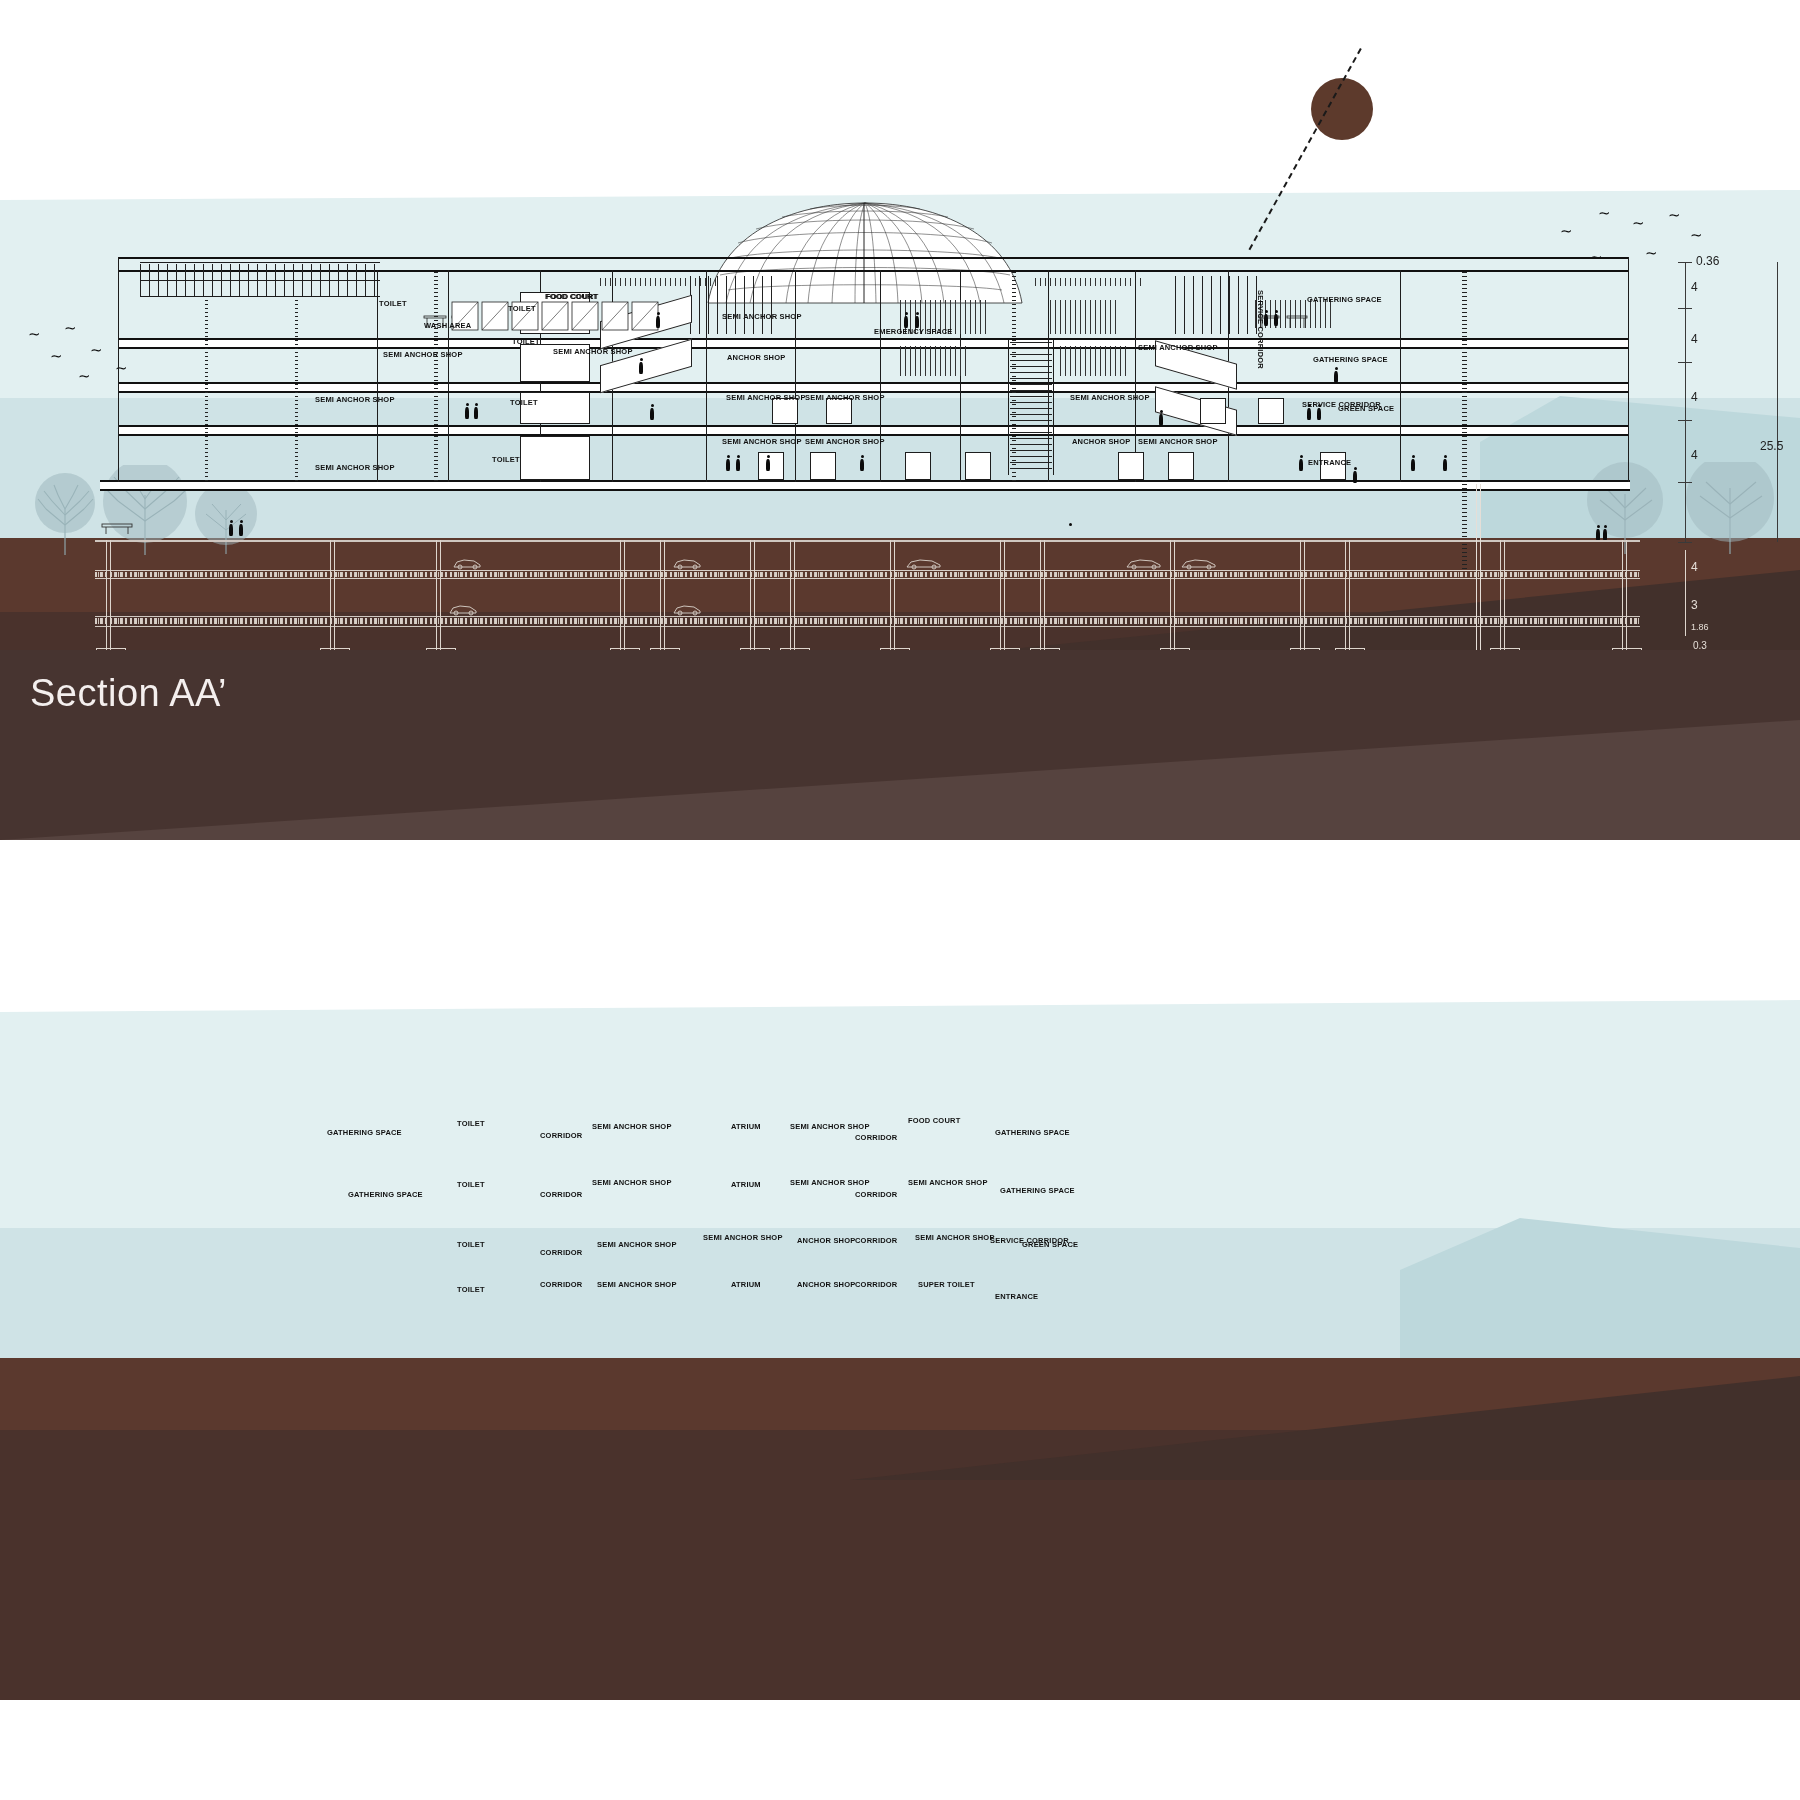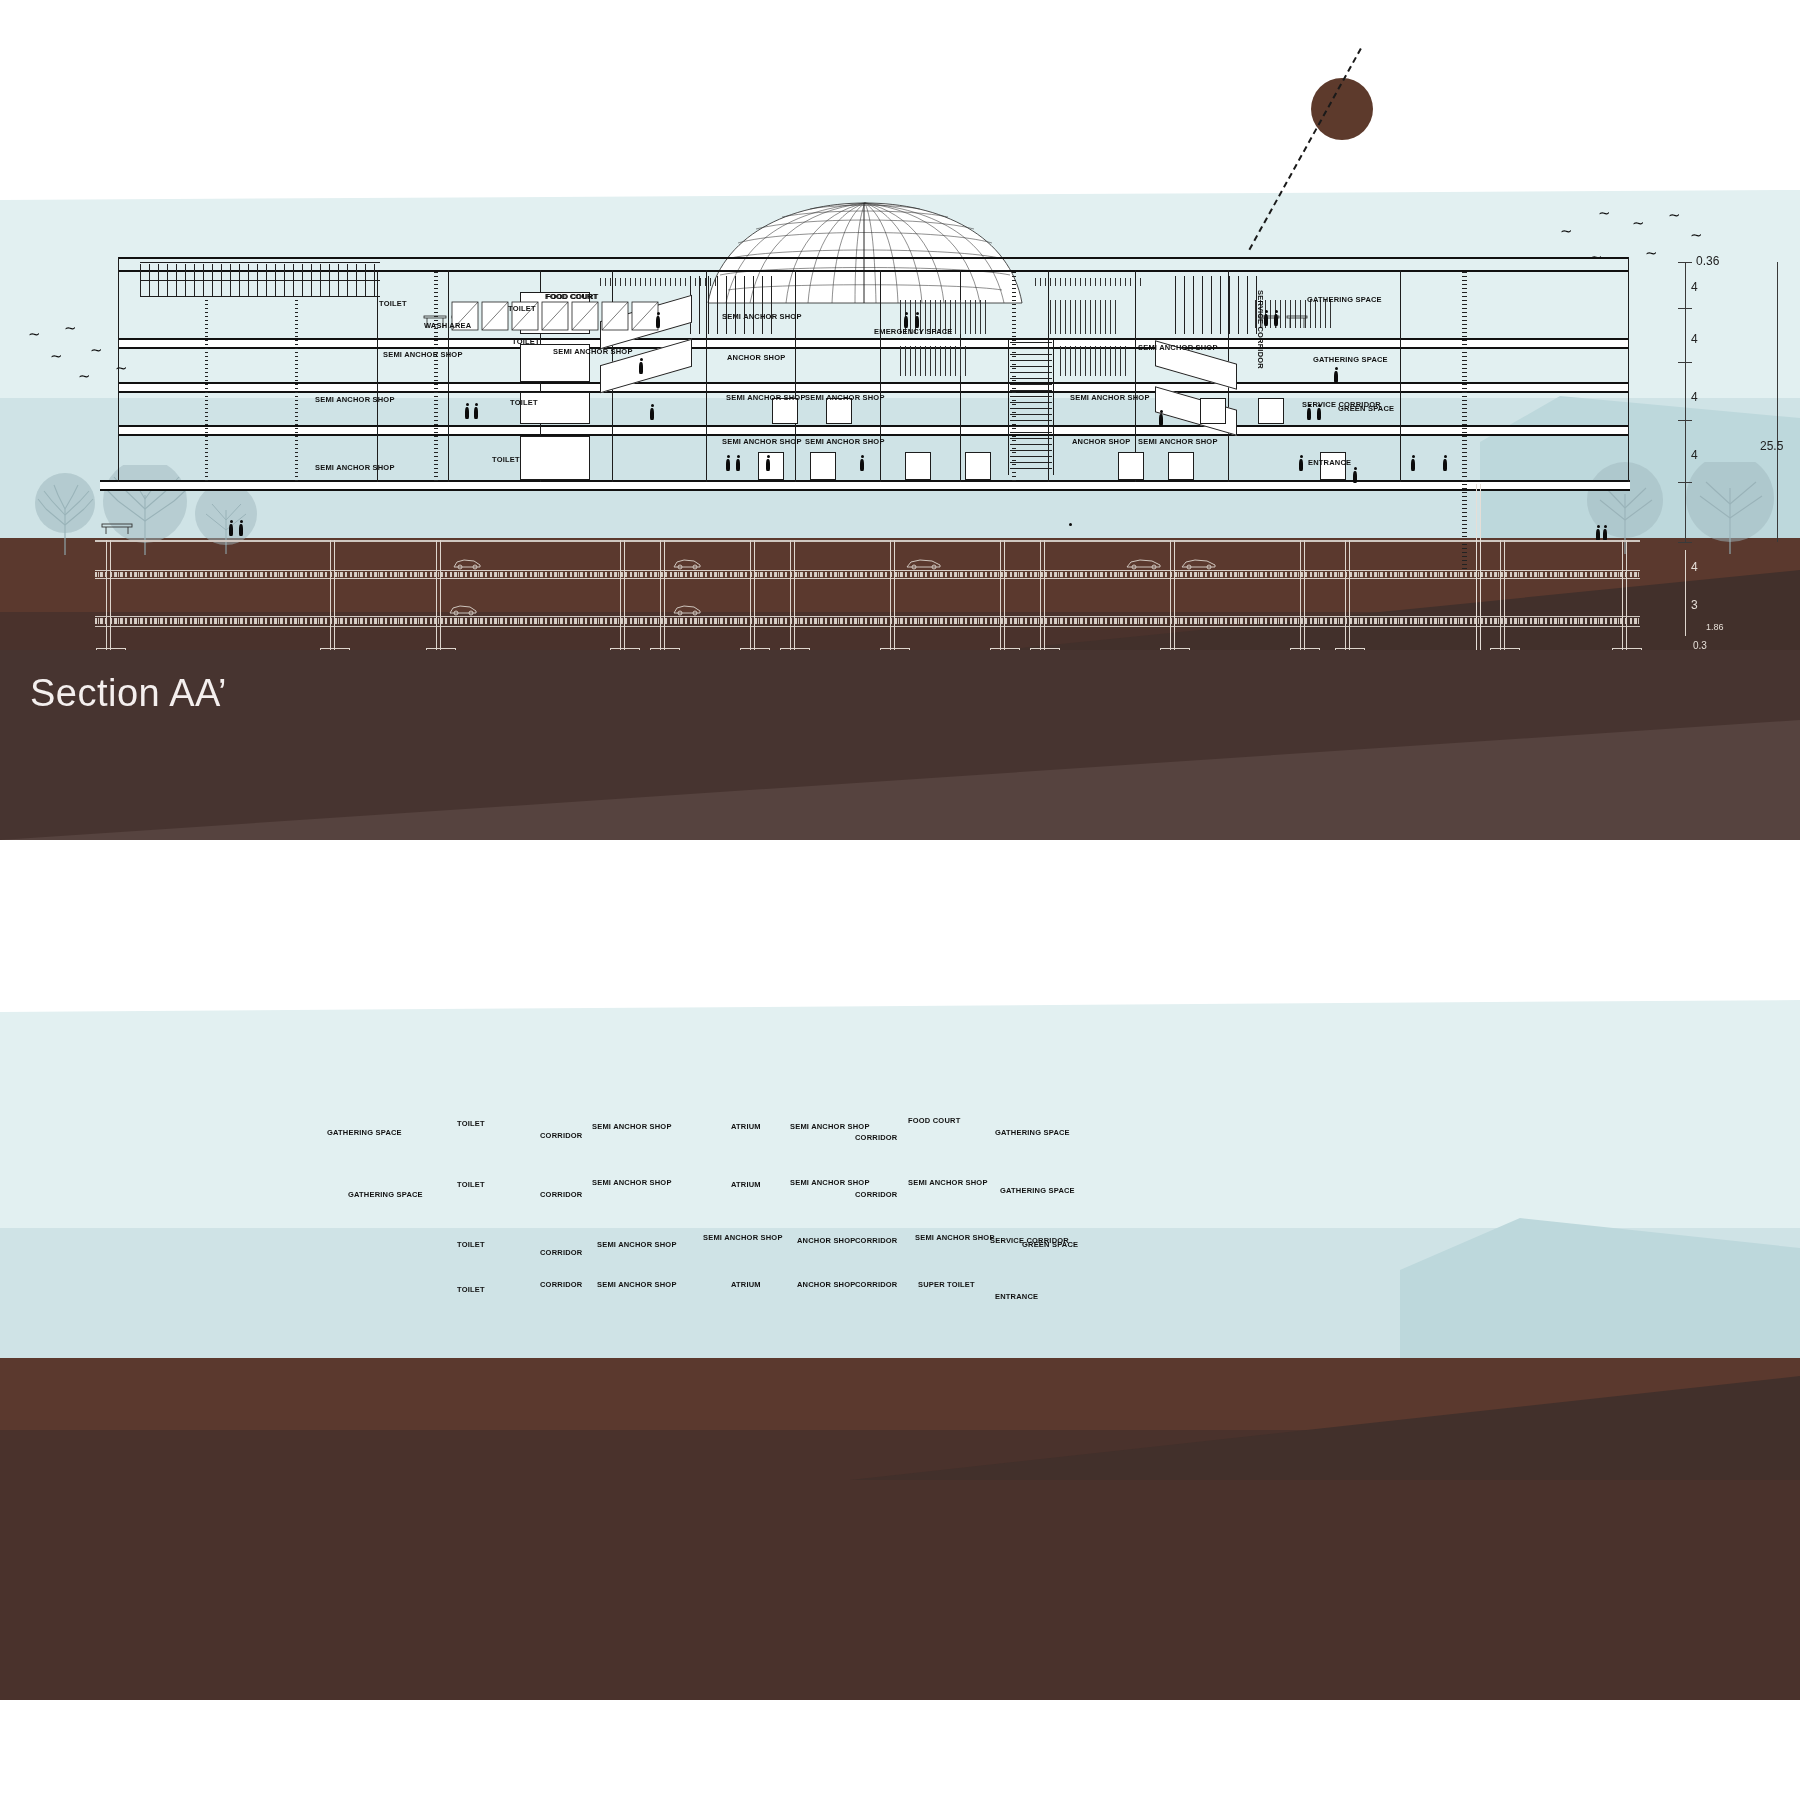--- a/index.html
+++ b/index.html
@@ -441,21 +441,21 @@
       <div class="dimtxt" style="left:56px;top:4px;">0.36</div>
       <div class="dimtxt" style="left:51px;top:30px;">4</div>
       <div class="dimtxt" style="left:51px;top:82px;">4</div>
       <div class="dimtxt" style="left:51px;top:140px;">4</div>
       <div class="dimtxt" style="left:51px;top:198px;">4</div>
       <div class="dimline" style="left:137px;top:12px;height:280px;"></div>
       <div class="dimtxt" style="left:120px;top:152px;margin-top:37px;">25.5</div>
       <div class="dimline" style="left:45px;top:300px;height:86px;background:#ded6ce;"></div>
       <div class="dimtxt" style="left:51px;top:310px;color:#e5ded7;">4</div>
       <div class="dimtxt" style="left:51px;top:348px;color:#e5ded7;">3</div>
-      <div class="dimtxt" style="left:66px;top:372px;color:#e5ded7;font-size:9px;">1.86</div>
+      <div class="dimtxt" style="left:51px;top:372px;color:#e5ded7;font-size:9px;">1.86</div>
       <div class="dimtxt" style="left:53px;top:390px;color:#e5ded7;font-size:10px;">0.3</div>
     </div>
 
     <div id="labels-aa">
         <div class="lbl" style="left: 379px; top: 299px;">TOILET</div>
         <div class="lbl" style="left: 546px; top: 292px;">FOOD COURT</div>
         <div class="lbl" style="left: 424px; top: 321px;">WASH AREA</div>
         <div class="lbl" style="left: 508px; top: 304px;">TOILET</div>
         <div class="lbl" style="left: 545px; top: 292px;">FOOD COURT</div>
         <div class="lbl" style="left: 722px; top: 312px;">SEMI ANCHOR SHOP</div>

